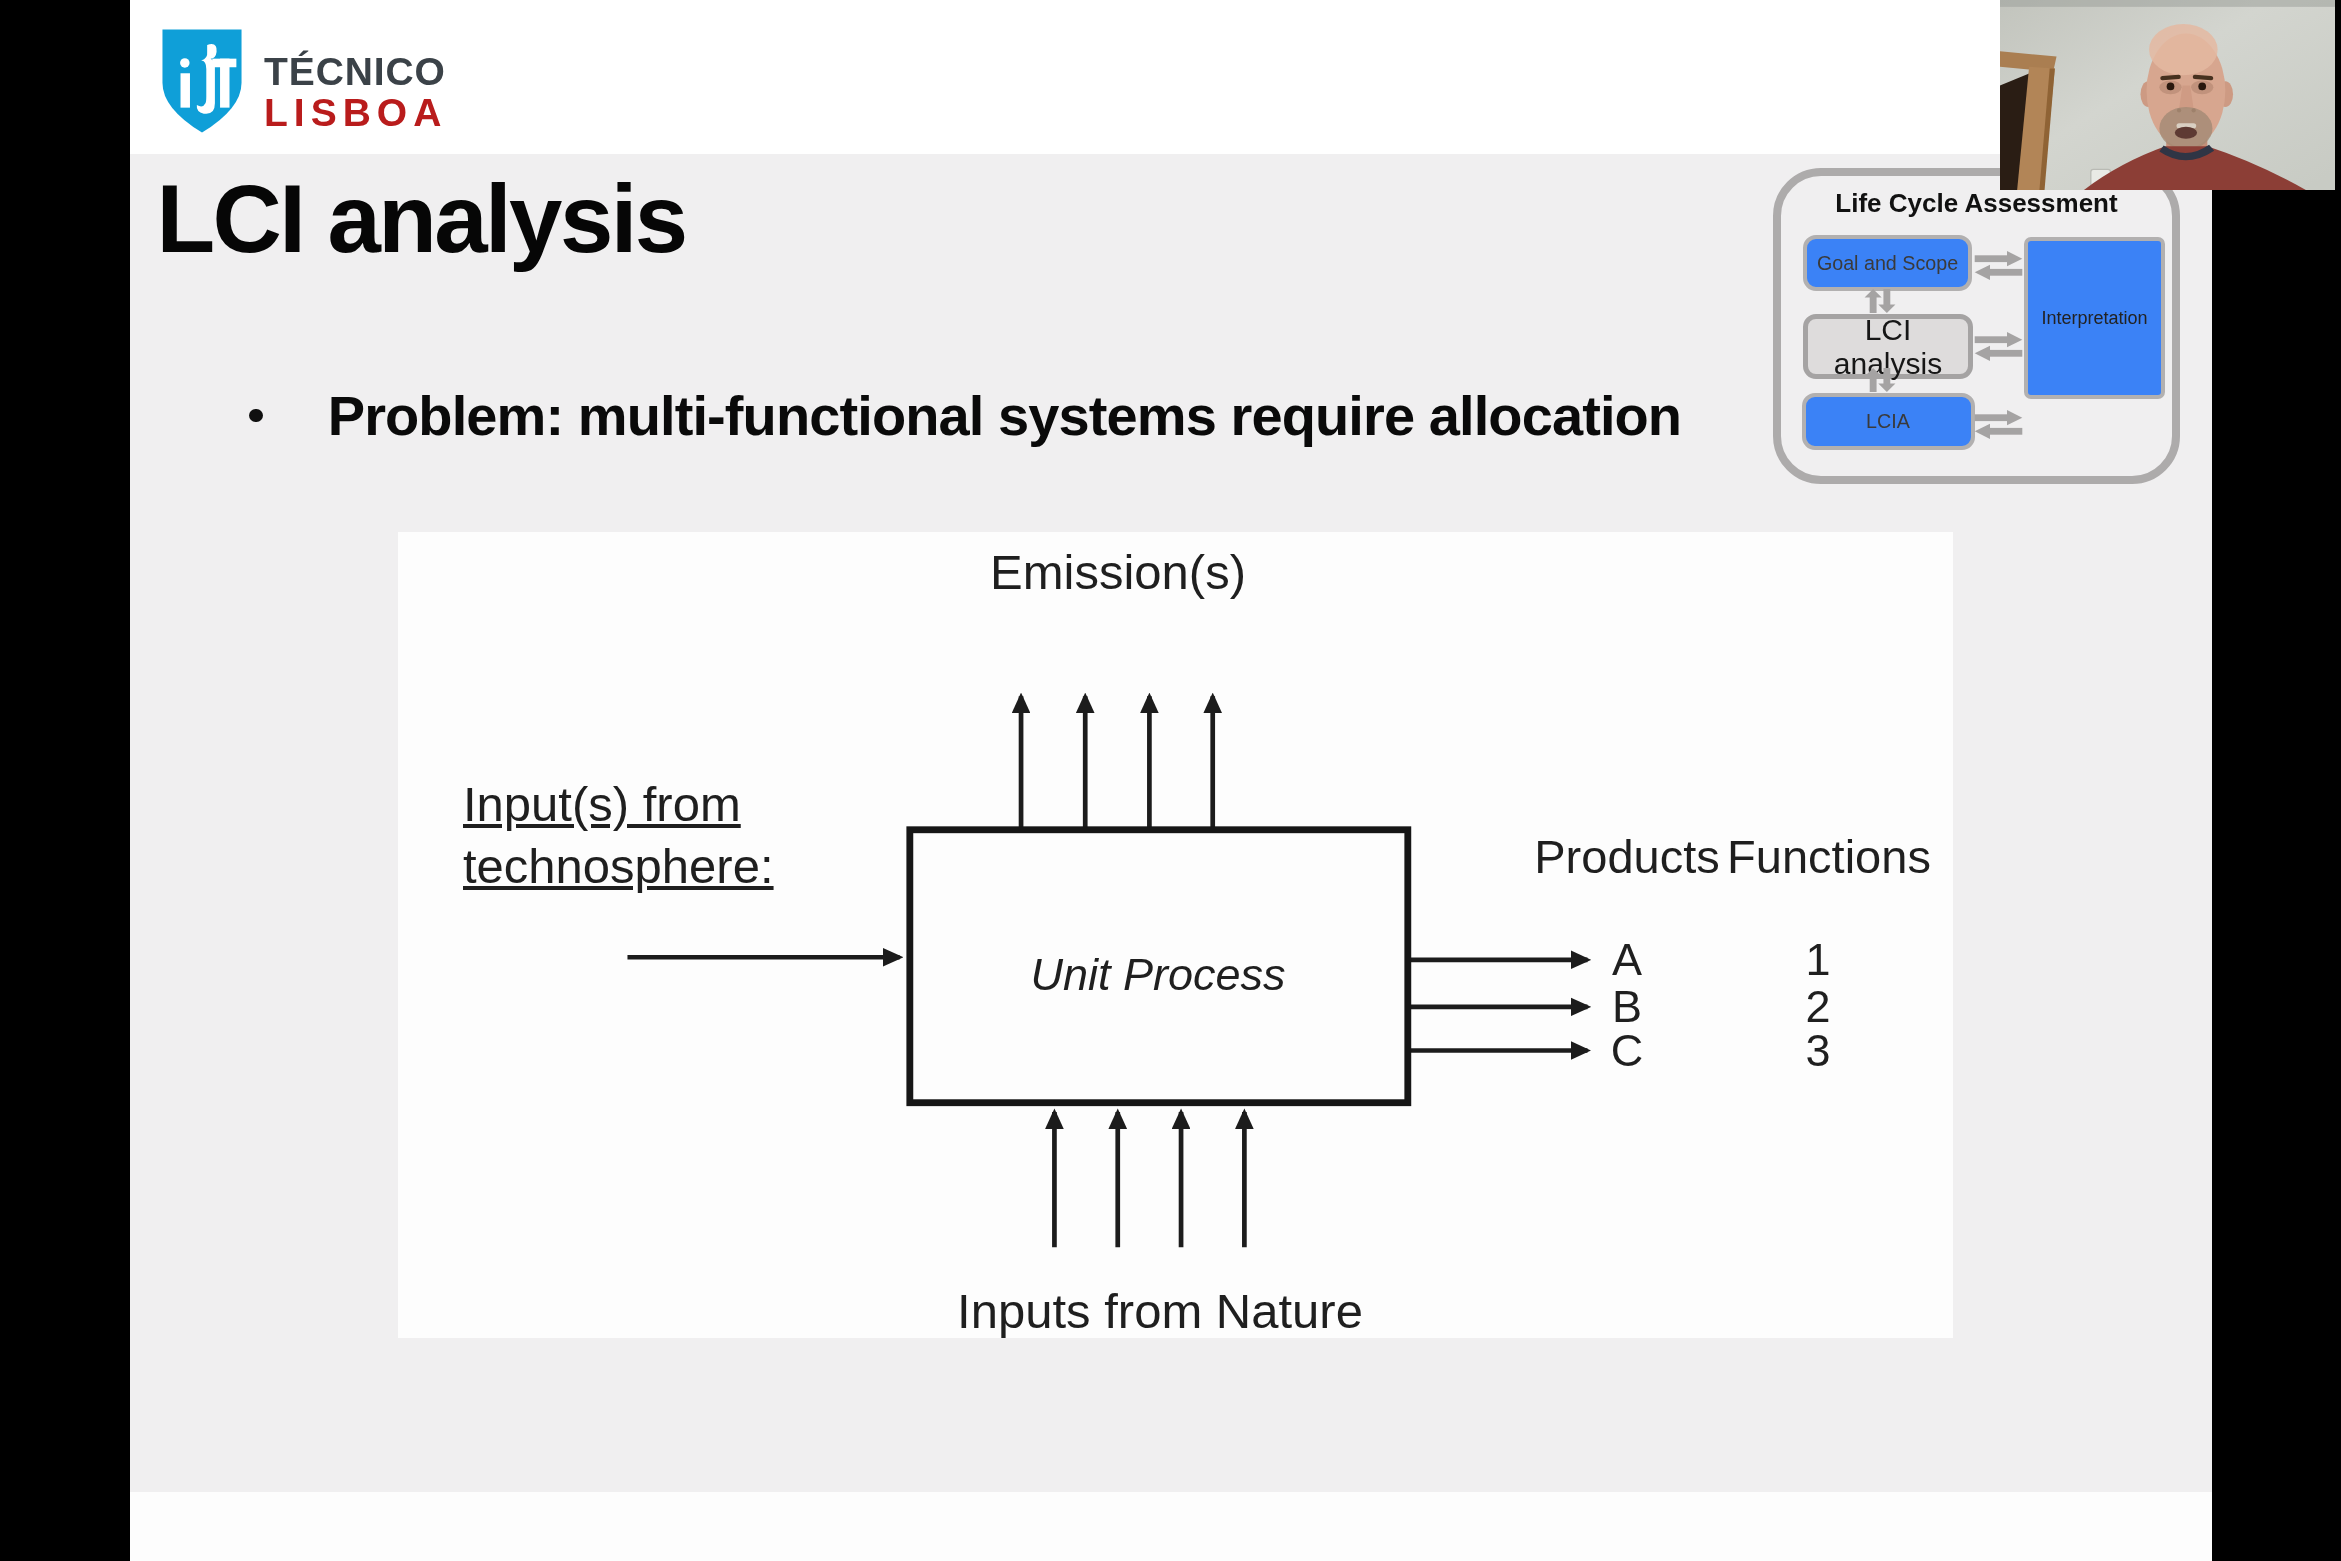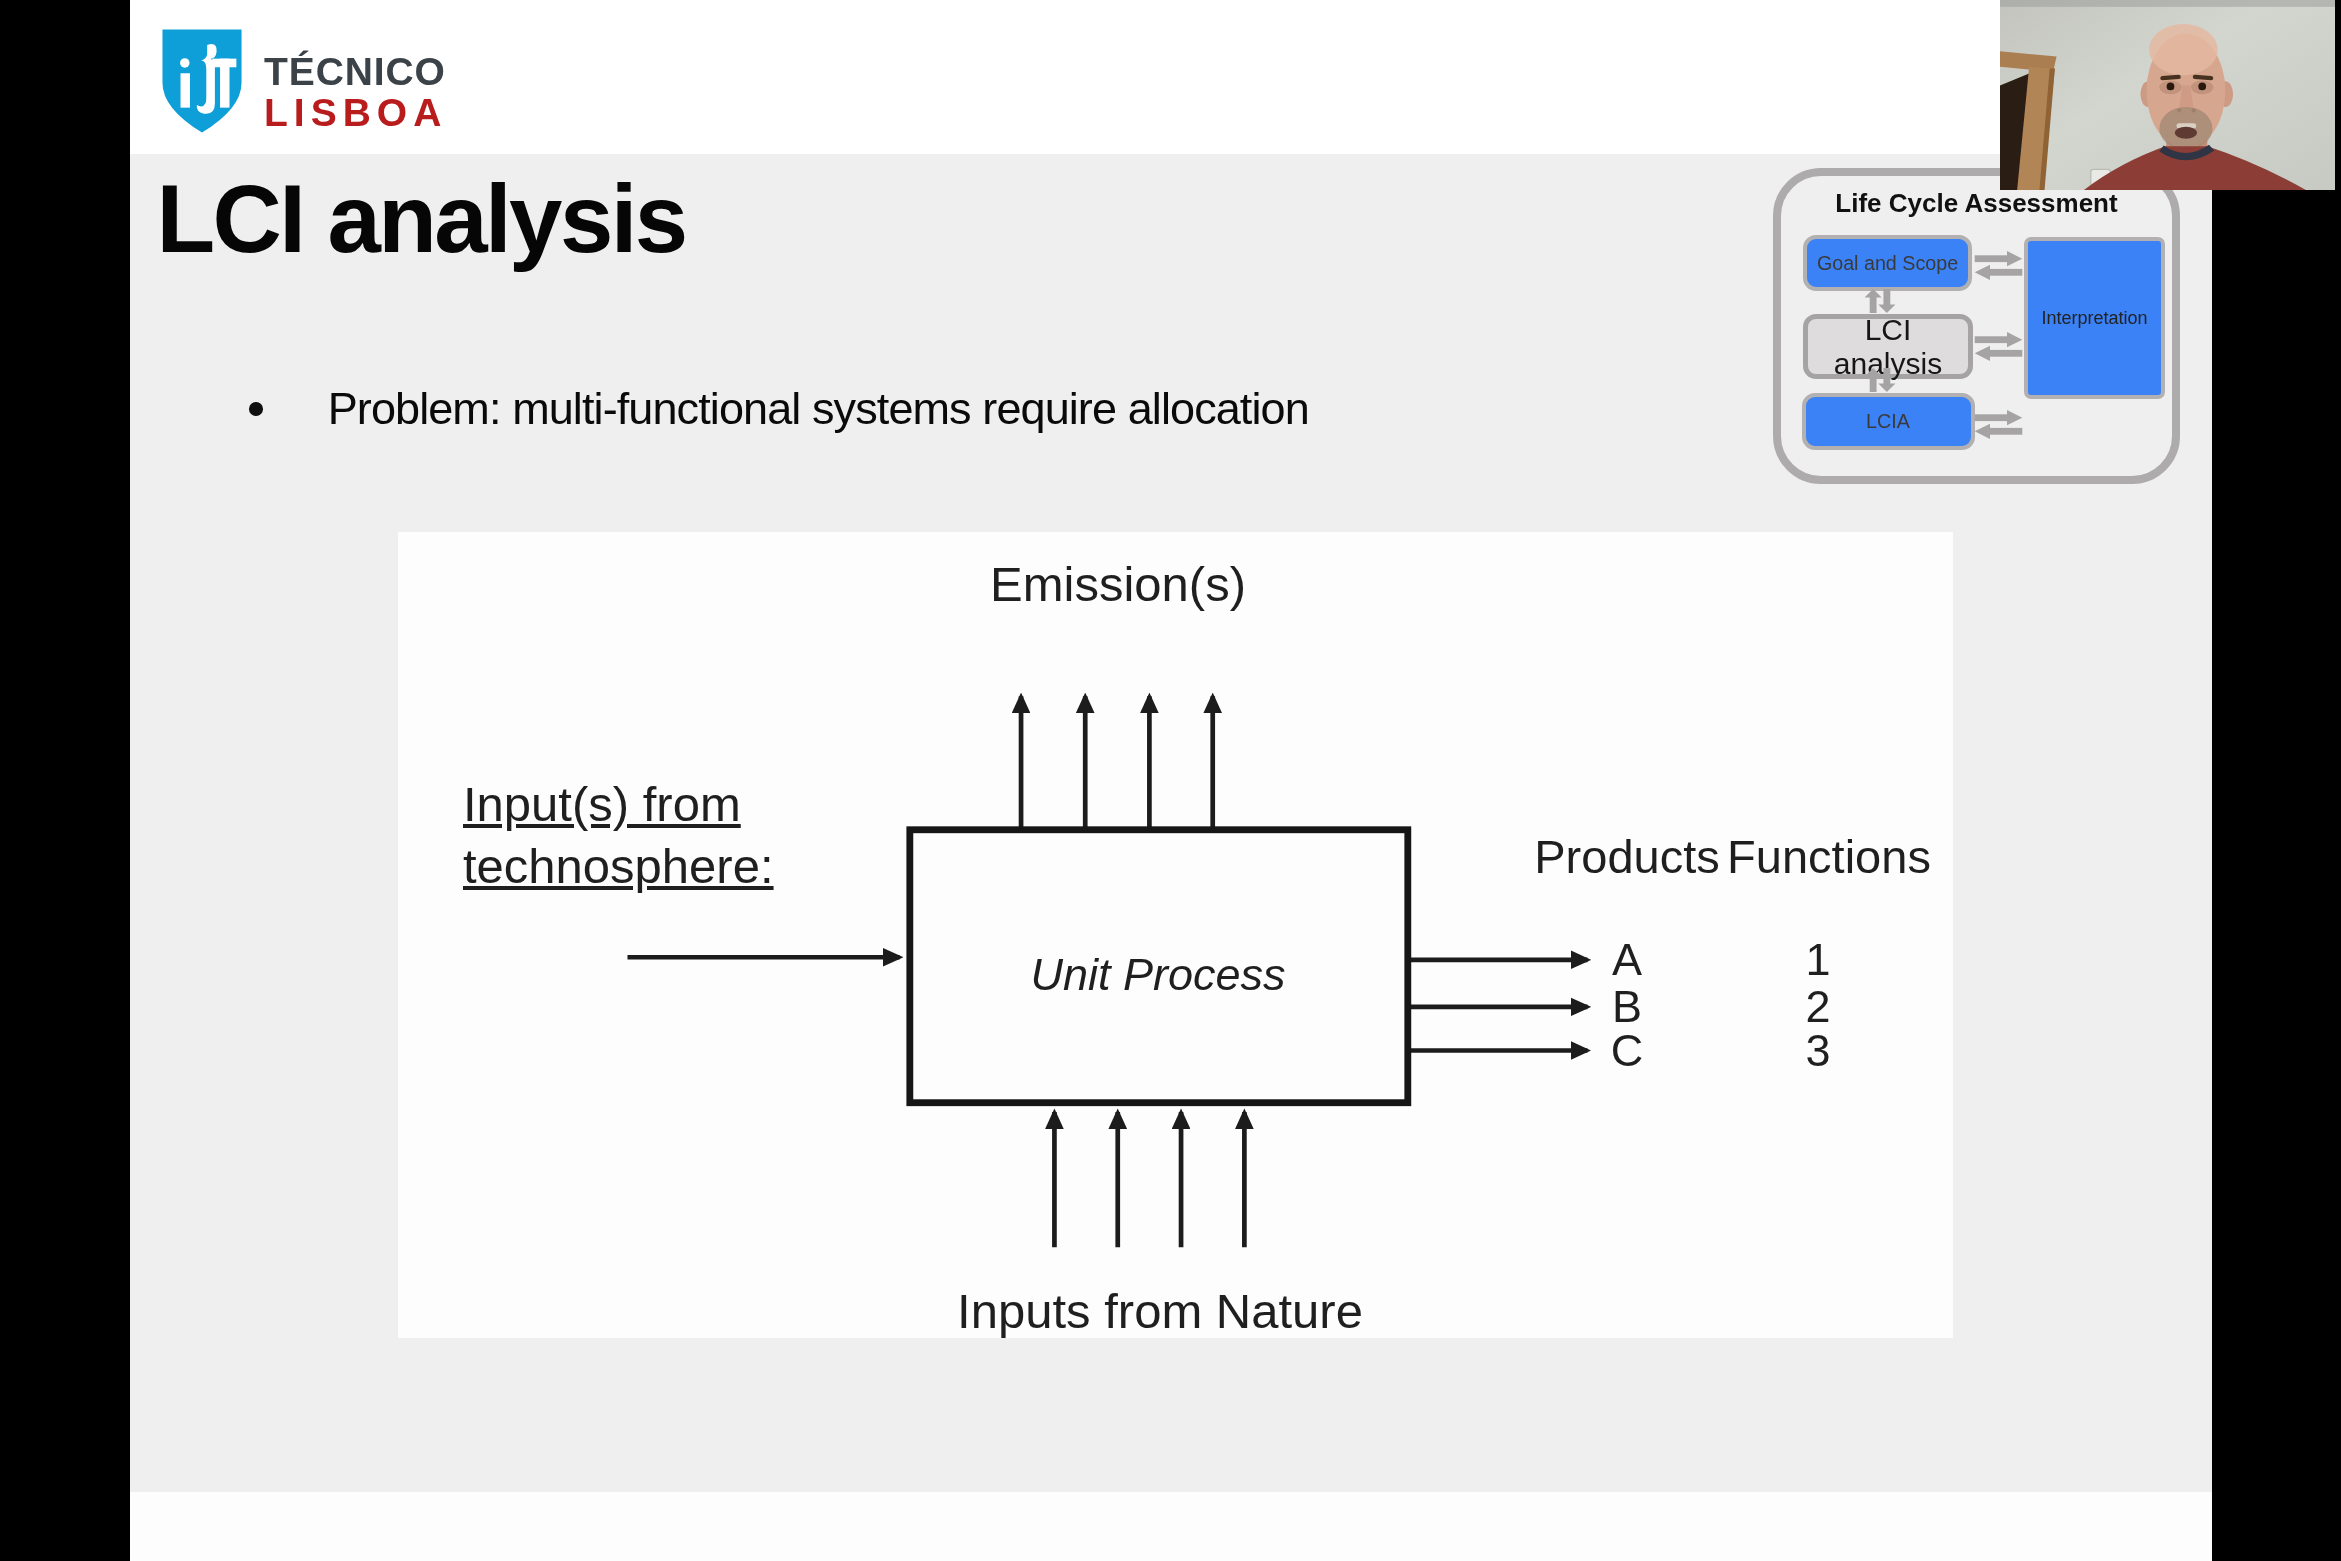--- a/index.html
+++ b/index.html
@@ -14,21 +14,21 @@
   .logo{position:absolute;left:29px;top:26px;display:flex;align-items:center;}
   .logo svg{display:block;}
   .wordmark{margin-left:19px;padding-top:22px;line-height:1;}
   .wordmark .l1{font-size:39px;font-weight:bold;color:#3b4248;letter-spacing:0.9px;}
   .wordmark .l2{font-size:39px;font-weight:bold;color:#b91c1c;letter-spacing:6px;margin-top:2.6px;}
   
   .page-title{position:absolute;left:26.5px;top:164px;font-size:96px;font-weight:bold;
               color:#060606;letter-spacing:-2.6px;line-height:1.15;}
   .bullet-row{position:absolute;left:119px;top:382px;display:flex;align-items:center;}
   .bullet-marker{width:13.7px;height:13.7px;border-radius:50%;background:#101010;margin-right:65px;flex:none;}
-  .bullet-text{font-size:45px;font-weight:normal;color:#0a0a0a;letter-spacing:-0.9px;line-height:1.2;}
+  .bullet-text{font-size:56px;font-weight:bold;color:#0a0a0a;letter-spacing:-0.9px;line-height:1.2;}
   
   .diagram-panel{position:absolute;left:268px;top:532px;width:1555px;height:806px;background:#fdfdfd;}
   .diagram-panel svg.lines{position:absolute;left:0;top:0;}
   .dlabel{position:absolute;color:#1f1f1f;white-space:nowrap;}
   .center{transform:translate(-50%,-50%);}
   .emissions{font-size:49px;}
   .tech-input{font-size:49px;line-height:1.26;text-decoration:underline;}
   .unit-process{font-size:45px;font-style:italic;}
   .col-header{font-size:47px;}
   .prod-letter{font-size:45px;}
@@ -107,21 +107,21 @@
         <g stroke="#1c1c1c" stroke-width="5.5">
           <line x1="767" y1="836" x2="767" y2="678" marker-end="url(#ah)"></line>
           <line x1="841" y1="836" x2="841" y2="678" marker-end="url(#ah)"></line>
           <line x1="915" y1="836" x2="915" y2="678" marker-end="url(#ah)"></line>
           <line x1="989" y1="836" x2="989" y2="678" marker-end="url(#ah)"></line>
         </g>
 
         <rect x="598" y="348" width="582" height="319" fill="#fdfdfd" stroke="#161616" stroke-width="8"></rect>
       </svg>
 
-      <span class="dlabel center emissions" style="left:720px;top:52px;">Emission(s)</span>
+      <span class="dlabel center emissions" style="left:720px;top:40px;">Emission(s)</span>
 
       <div class="dlabel tech-input" style="left:65px;top:242px;">
         <div>Input(s) from</div>
         <div>technosphere:</div>
       </div>
 
       <span class="dlabel center unit-process" style="left:760px;top:443px;">Unit Process</span>
 
       <span class="dlabel center col-header" style="left:1229px;top:324px;">Products</span>
       <span class="dlabel center col-header" style="left:1431px;top:324px;">Functions</span>

